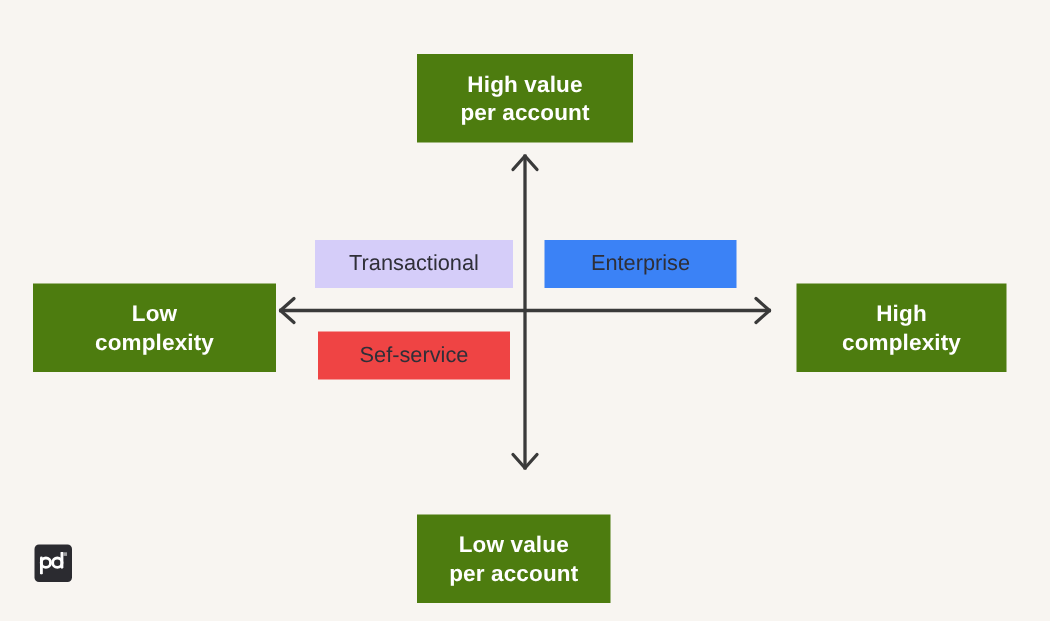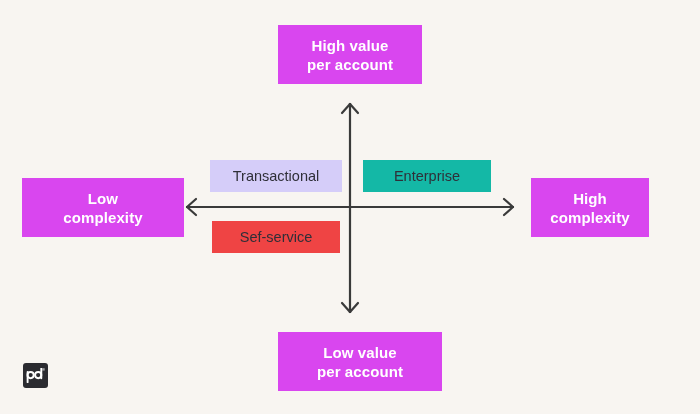--- a/index.html
+++ b/index.html
@@ -16,60 +16,61 @@
   #canvas {
     position: relative;
     width: 700px;
     height: 414px;
     background: #f8f5f1;
   }
 
   
   .axis-box {
     position: absolute;
-    background: #d946ef;
+    background: #4d7c0f;
     color: #ffffff;
     font-weight: bold;
     font-size: 15px;
     line-height: 19px;
     letter-spacing: 0.1px;
     display: flex;
     align-items: center;
     justify-content: center;
     text-align: center;
     box-sizing: border-box;
     padding: 4px 6px;
+    margin-top: 11px;
   }
   .axis-box .l1, .axis-box .l2 { display: block; width: 100%; }
 
   #box-top    { left: 278px; top: 25px;  width: 144px; height: 59px; }
-  #box-bottom { left: 278px; top: 332px; width: 164px; height: 59px; }
+  #box-bottom { left: 278px; top: 332px; width: 129px; height: 59px; }
   #box-left   { left: 22px;  top: 178px; width: 162px; height: 59px; }
-  #box-right  { left: 531px; top: 178px; width: 118px; height: 59px; }
+  #box-right  { left: 531px; top: 178px; width: 140px; height: 59px; }
 
   
   .seg-box {
     position: absolute;
     display: flex;
     align-items: center;
     justify-content: center;
     text-align: center;
     color: #2f2f38;
     font-size: 14.5px;
     line-height: 18px;
     box-sizing: border-box;
     padding: 3px 22px;
   }
   #seg-transactional {
     left: 210px; top: 160px; width: 132px; height: 32px;
     background: #d5cdf9;
   }
   #seg-enterprise {
     left: 363px; top: 160px; width: 128px; height: 32px;
-    background: #14b8a6;
+    background: #3b82f6;
   }
   #seg-selfservice {
     left: 212px; top: 221px; width: 128px; height: 32px;
     background: #ef4444;
   }
 
   
   #axes {
     position: absolute;
     left: 0; top: 0;

